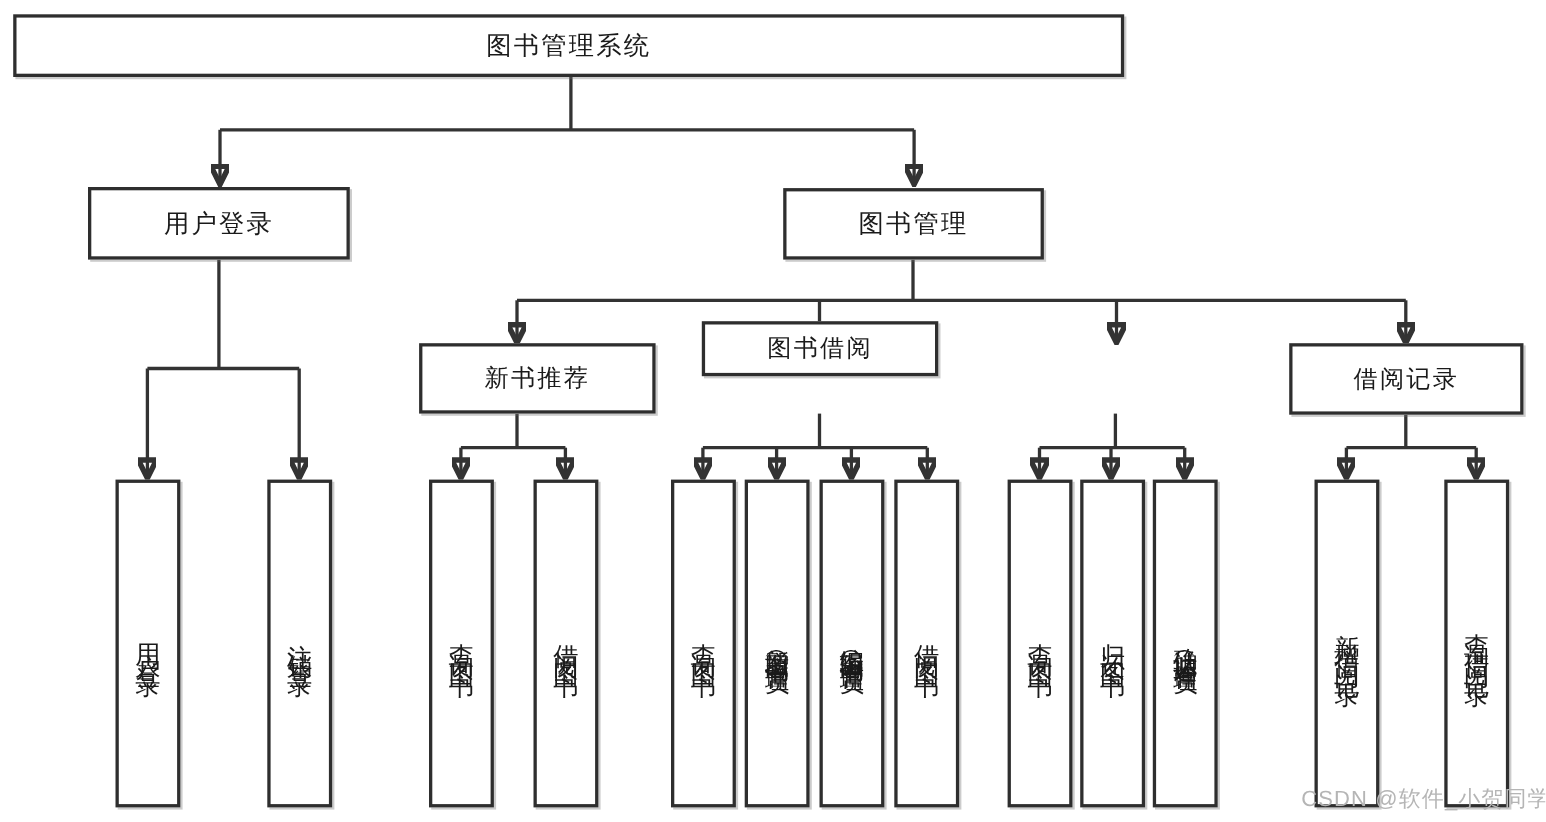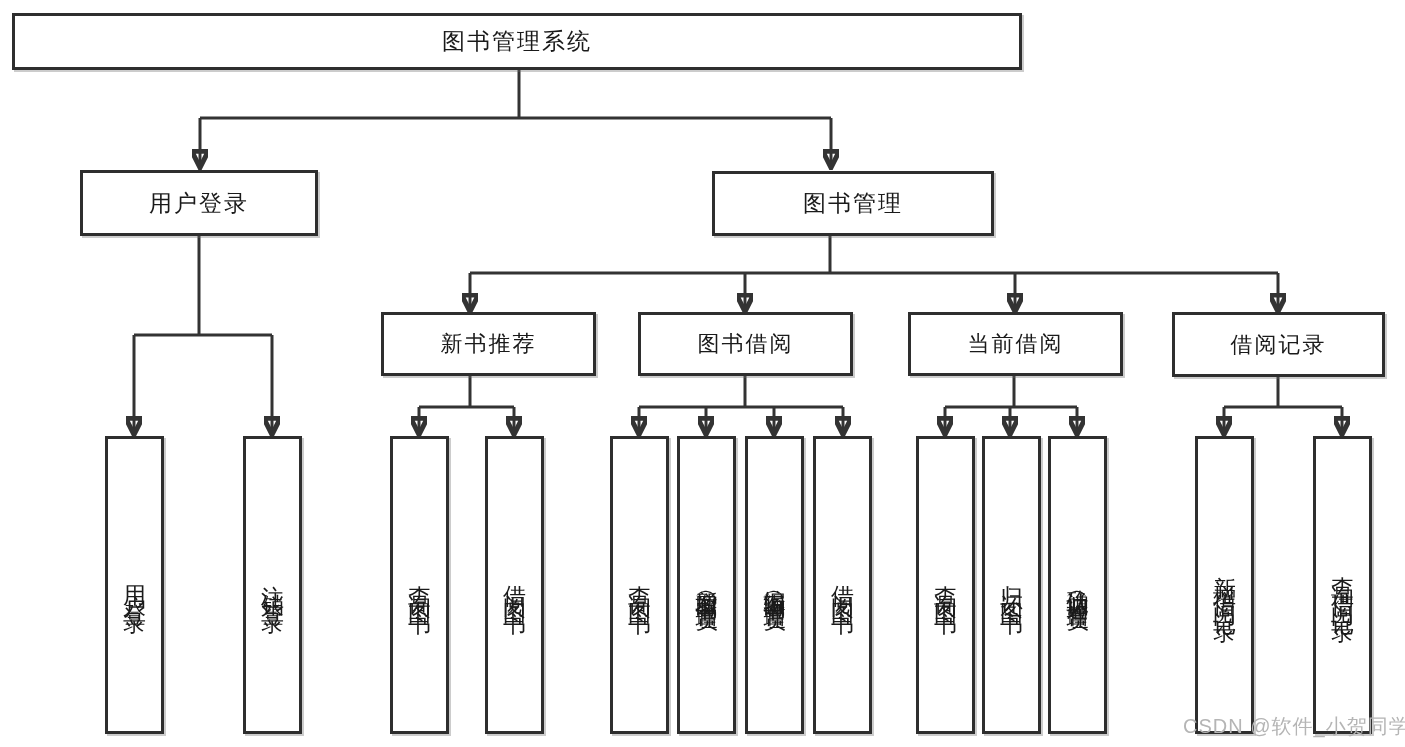--- a/index.html
+++ b/index.html
@@ -83,25 +83,24 @@
 
     <path d="M1278 377 V407"></path>
     <path d="M1224 407 H1342"></path>
     <path d="M1224 407 V433" marker-end="url(#arrowhead)"></path>
     <path d="M1342 407 V433" marker-end="url(#arrowhead)"></path>
   </svg>
 
   <div class="node" style="left:12px;top:13px;width:1010px;height:57px;">图书管理系统</div>
 
   <div class="node" style="left:80px;top:170px;width:238px;height:66px;">用户登录</div>
-  <div class="node" style="left:712px;top:171px;width:282px;height:65px;">图书管理</div>
+  <div class="node" style="left:712px;top:171px;width:237px;height:65px;">图书管理</div>
 
   <div class="node level3" style="left:362px;top:312px;width:215px;height:64px;margin-left:19px;">新书推荐</div>
-  <div class="node level3" style="left:638px;top:312px;width:215px;height:64px;">图书借阅</div>
-  <div class="node level3" style="left:908px;top:312px;width:215px;height:64px;">当前借阅</div>
+  <div class="node level3" style="left:638px;top:292px;width:215px;height:50px;">图书借阅</div>
   <div class="node level3" style="left:1172px;top:312px;width:213px;height:65px;">借阅记录</div>
 
   <div class="leaf" style="left:105px;">
     <span>用户登录</span>
   </div>
   <div class="leaf" style="left:243px;">
     <span>注销登录</span>
   </div>
 
   <div class="leaf" style="left:390px;">

